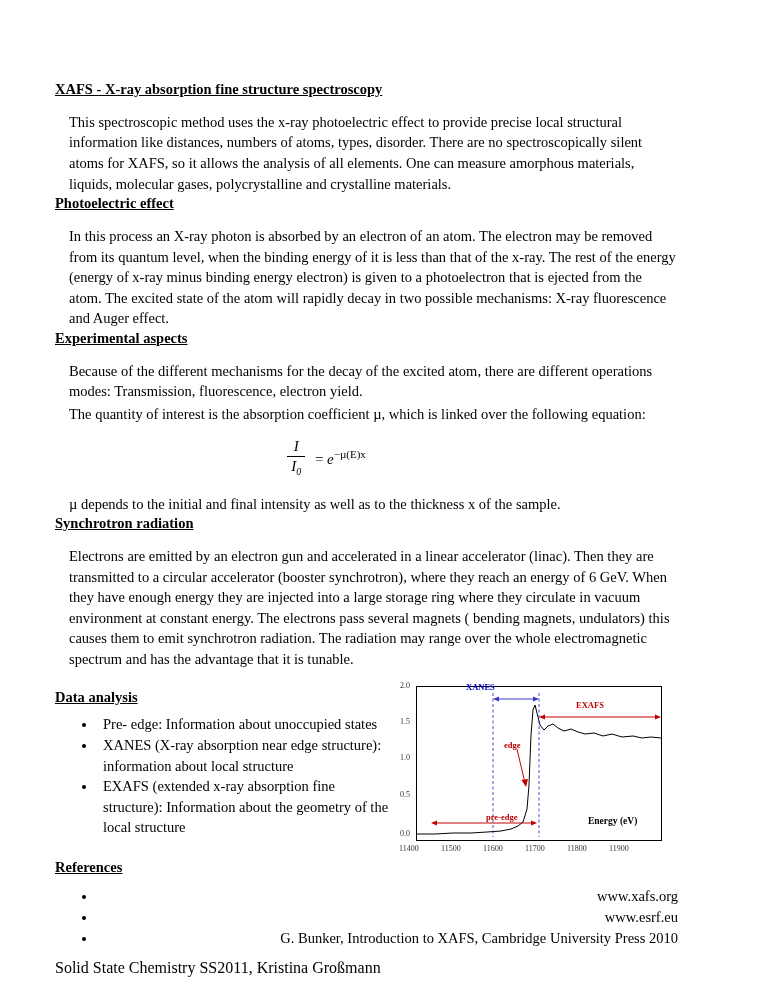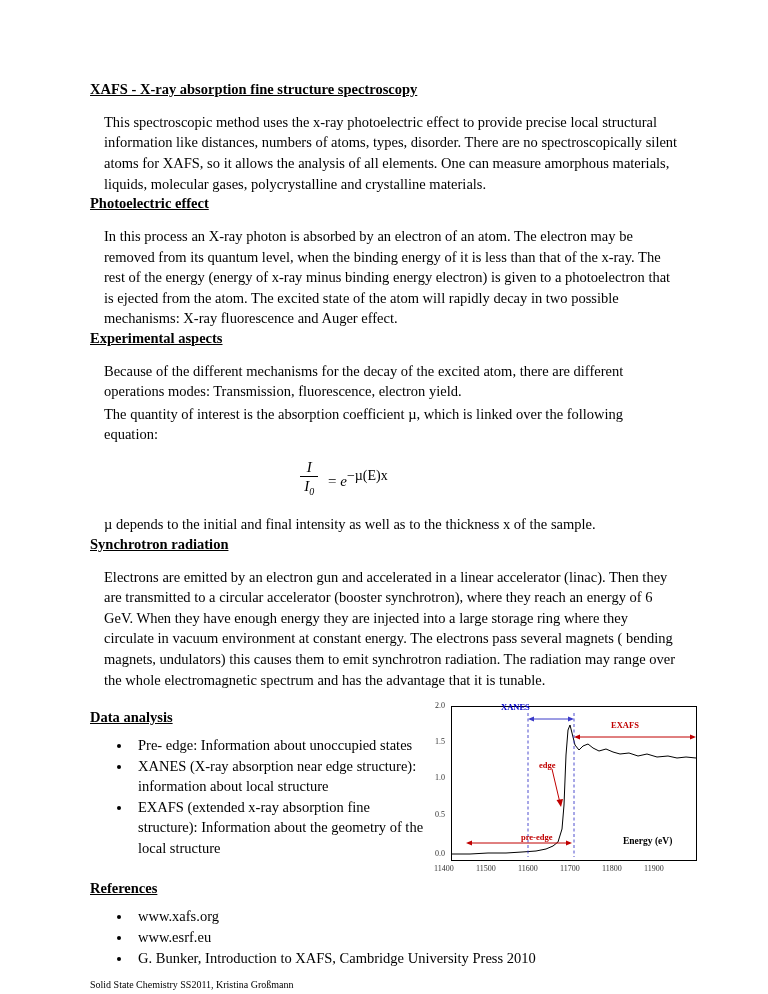--- a/index.html
+++ b/index.html
@@ -14,21 +14,21 @@
     color: #000000;
     position: relative;
     overflow: hidden;
   }
   .page {
     position: absolute;
     left: 0; top: 0;
     width: 768px;
     height: 994px;
     box-sizing: border-box;
-    padding: 80px 90px 0 90px;
+    padding: 80px 90px 0 55px;
   }
   h2.section {
     font-size: 14.5px;
     font-weight: bold;
     text-decoration: underline;
     margin: 0 0 0 0;
     line-height: 1.3;
   }
   p.body {
     font-size: 14.5px;
@@ -69,43 +69,43 @@
     line-height: 1.2;
   }
   .frac .den sub { font-size: 10px; }
   .eq-rest {
     display: inline-block;
     vertical-align: middle;
     margin-left: 6px;
     font-style: normal;
   }
   .eq-rest .ital { font-style: italic; }
-  .eq-rest sup { font-size: 14px; }
+  .eq-rest sup { font-size: 11px; }
   .eq-rest sup .upr { font-style: normal; }
 
   ul.bullets {
     margin: 8px 0 0 0;
     padding-left: 42px;
     font-size: 14.5px;
     line-height: 1.42;
   }
   ul.bullets li {
     margin: 0 0 0 0;
     padding-left: 6px;
   }
   ul.refs {
     margin: 9px 0 0 0;
     padding-left: 42px;
     font-size: 14.5px;
     line-height: 1.45;
   }
-  ul.refs li { padding-left: 6px; }
+  ul.refs li { padding-left: 6px; text-align: right; }
 
   .footer {
-    font-size: 10px;
+    font-size: 16px;
     margin-top: 10px;
   }
 
   
   .analysis-row {
     position: relative;
   }
   .analysis-left {
     width: 340px;
   }

